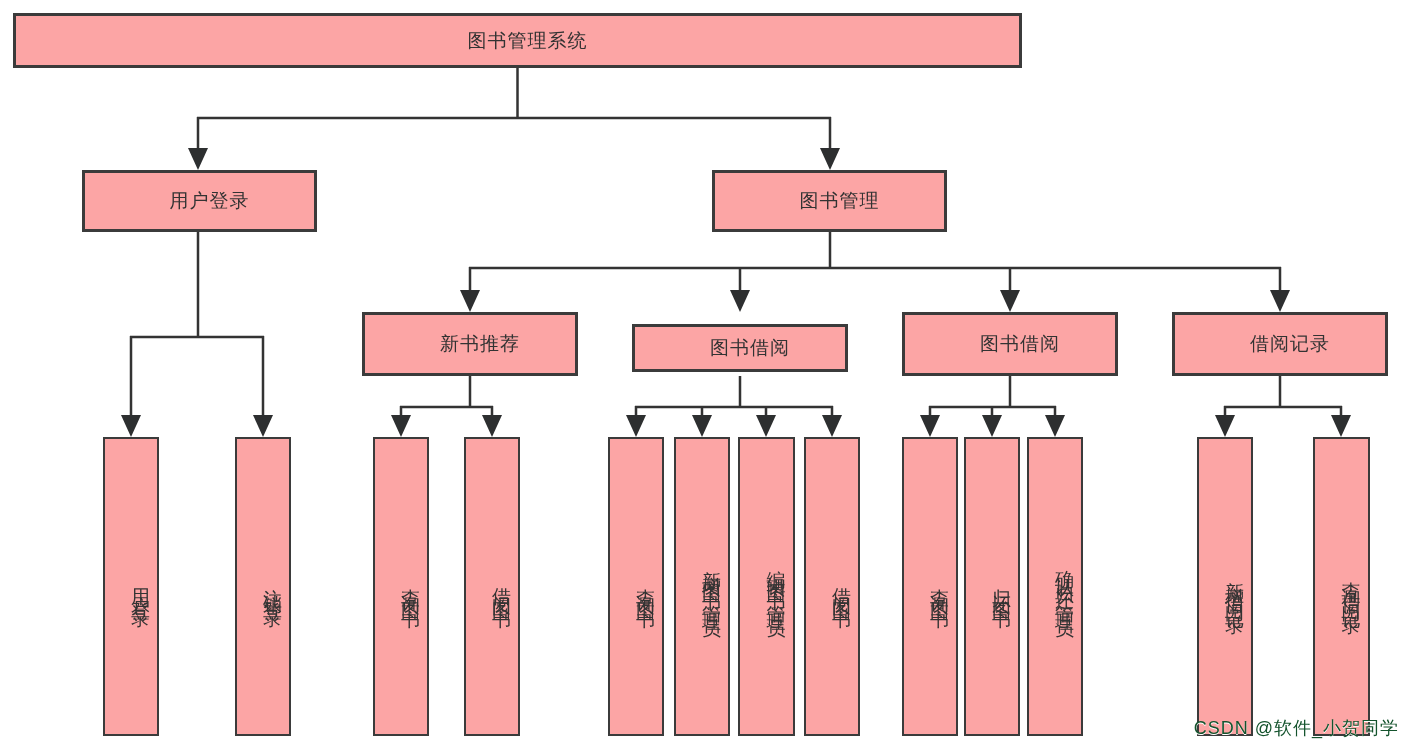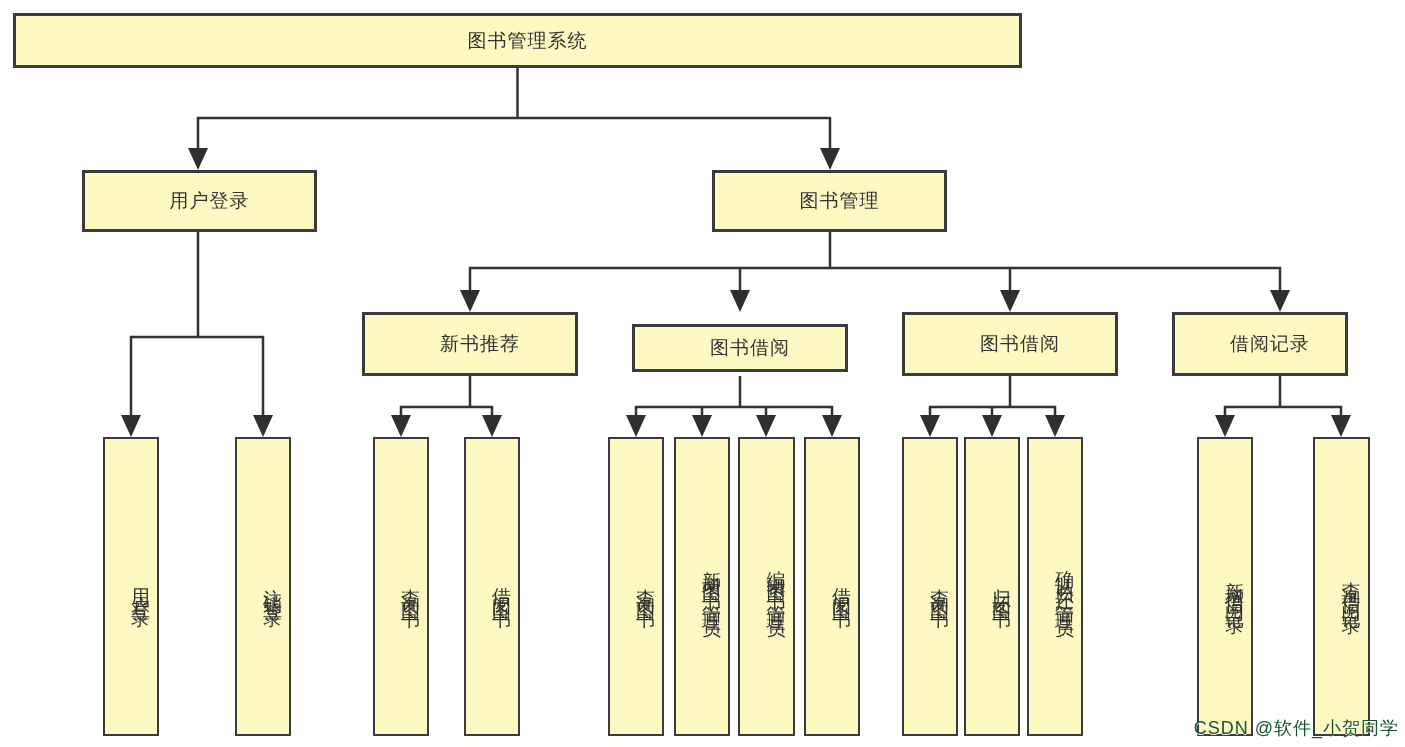--- a/index.html
+++ b/index.html
@@ -12,21 +12,21 @@
     overflow: hidden;
   }
   #connectors {
     position: absolute;
     left: 0; top: 0;
     width: 1405px; height: 747px;
     pointer-events: none;
   }
   .node {
     position: absolute;
-    background: #fef9c3;
+    background: #fca5a5;
     border: 3px solid #3b3b3b;
     color: #333333;
     display: flex;
     align-items: center;
     justify-content: center;
     box-sizing: border-box;
     font-size: 19px;
     letter-spacing: 1px;
     white-space: nowrap;
     padding-left: 20px;
@@ -91,21 +91,21 @@
   </svg>
 
   <div class="node" style="left:13px; top:13px; width:1009px; height:55px;">图书管理系统</div>
 
   <div class="node" style="left:82px; top:170px; width:235px; height:62px;">用户登录</div>
   <div class="node" style="left:712px; top:170px; width:235px; height:62px;text-align:center;">图书管理</div>
 
   <div class="node" style="left:362px; top:312px; width:216px; height:64px;">新书推荐</div>
   <div class="node" style="left:632px; top:312px; width:216px; height:48px;margin-top:12px;">图书借阅</div>
   <div class="node" style="left:902px; top:312px; width:216px; height:64px;">图书借阅</div>
-  <div class="node" style="left:1172px; top:312px; width:176px; height:64px;">借阅记录</div>
+  <div class="node" style="left:1172px; top:312px; width:216px; height:64px;">借阅记录</div>
 
   <div class="node leaf" style="left:103px; top:437px; width:56px; height:299px;">
     <span class="vtext">用户登录</span>
   </div>
   <div class="node leaf" style="left:235px; top:437px; width:56px; height:299px;">
     <span class="vtext">注销登录</span>
   </div>
   <div class="node leaf" style="left:373px; top:437px; width:56px; height:299px;">
     <span class="vtext">查询图书</span>
   </div>

